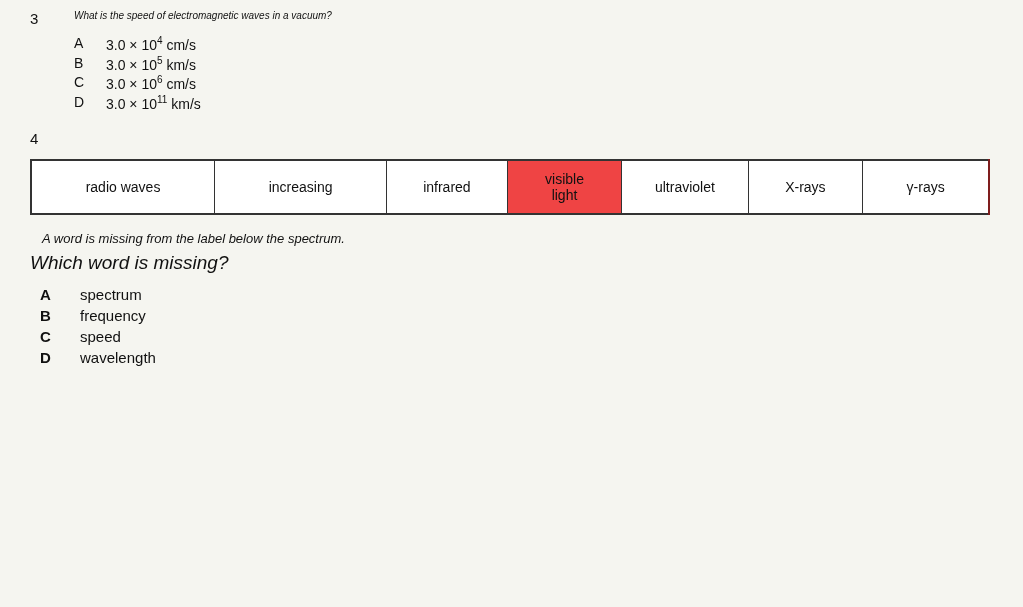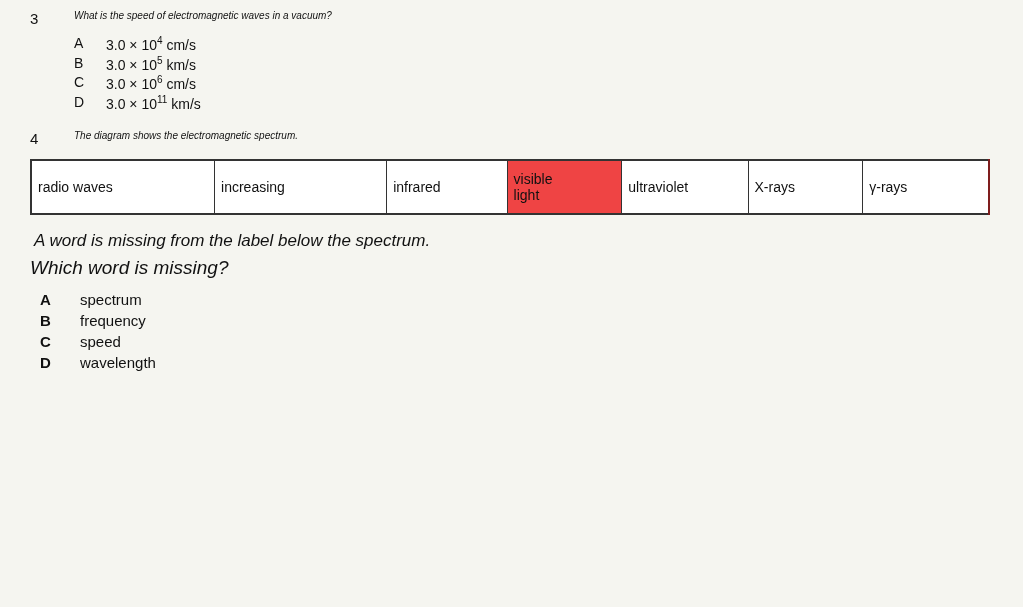--- a/index.html
+++ b/index.html
@@ -57,22 +57,22 @@
     }
 
     .spectrum-table {
       width: 960px;
       border-collapse: collapse;
       border: 2px solid #333;
     }
 
     .spectrum-table td {
       border: 1px solid #333;
-      text-align: left;
-      padding: 10px 6px;
+      text-align: center;
+      padding: 10px 0;
       font-size: 14px;
       font-weight: normal;
       vertical-align: middle;
     }
 
     .spectrum-table td.radio {
       background: #fff;
       font-weight: normal;
       width: 160px;
       border-left: 2px solid #333;
@@ -137,23 +137,23 @@
     .arrow-head {
       width: 0;
       height: 0;
       border-top: 7px solid transparent;
       border-bottom: 7px solid transparent;
       border-left: 14px solid #333;
     }
 
     
     .missing-word-text {
-      margin: 16px 0 6px 4px;
+      margin: 16px 0 6px 12px;
       font-style: italic;
-      font-size: 17px;
+      font-size: 13px;
     }
 
     .which-word-text {
       font-style: italic;
       font-size: 19px;
       margin-bottom: 12px;
     }
 
     
     .q4-options {
@@ -203,21 +203,20 @@
     <div class="option-row">
       <span class="option-letter">D</span>
       <span>3.0 × 10<sup>11</sup> km/s</span>
     </div>
   </div>
 </div>
 
 <div class="question-block">
   <div class="question-header">
     <span class="q-number">4</span>
-    <span class="q-text">The diagram shows the electromagnetic spectrum.</span>
   </div>
 
   <div class="spectrum-diagram">
     <table class="spectrum-table">
       <tbody>
           <tr>
         <td class="radio">radio waves</td>
         <td class="micro">increasing</td>
         <td class="infrared">infrared</td>
         <td class="visible">visible<br>light</td>

